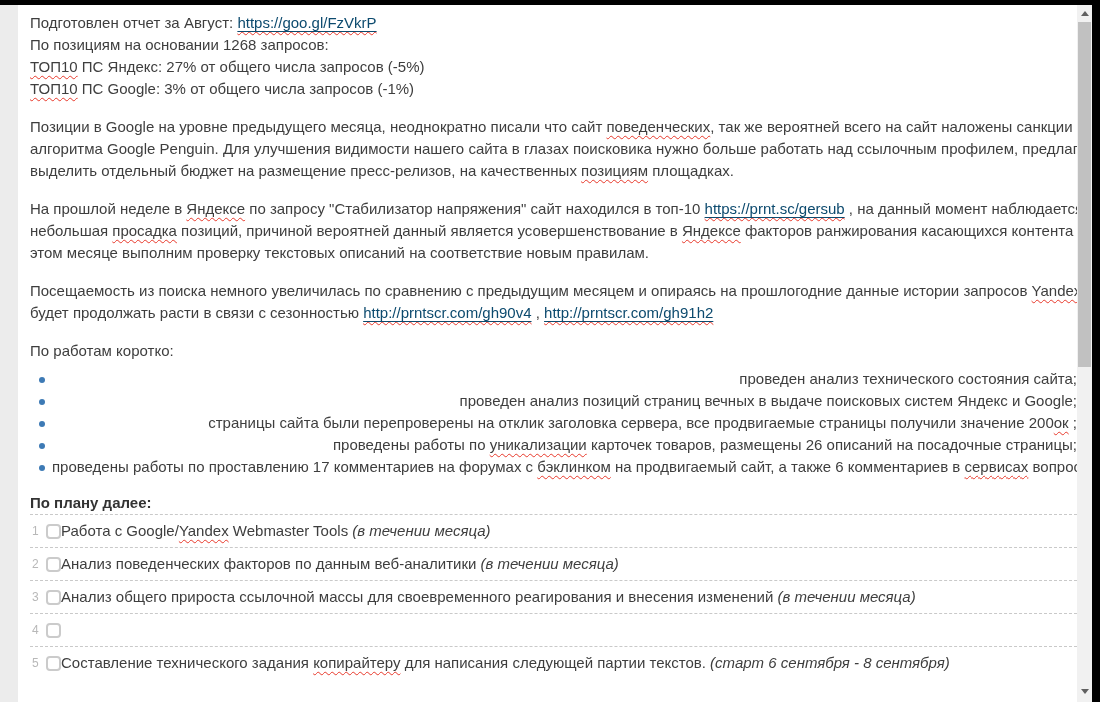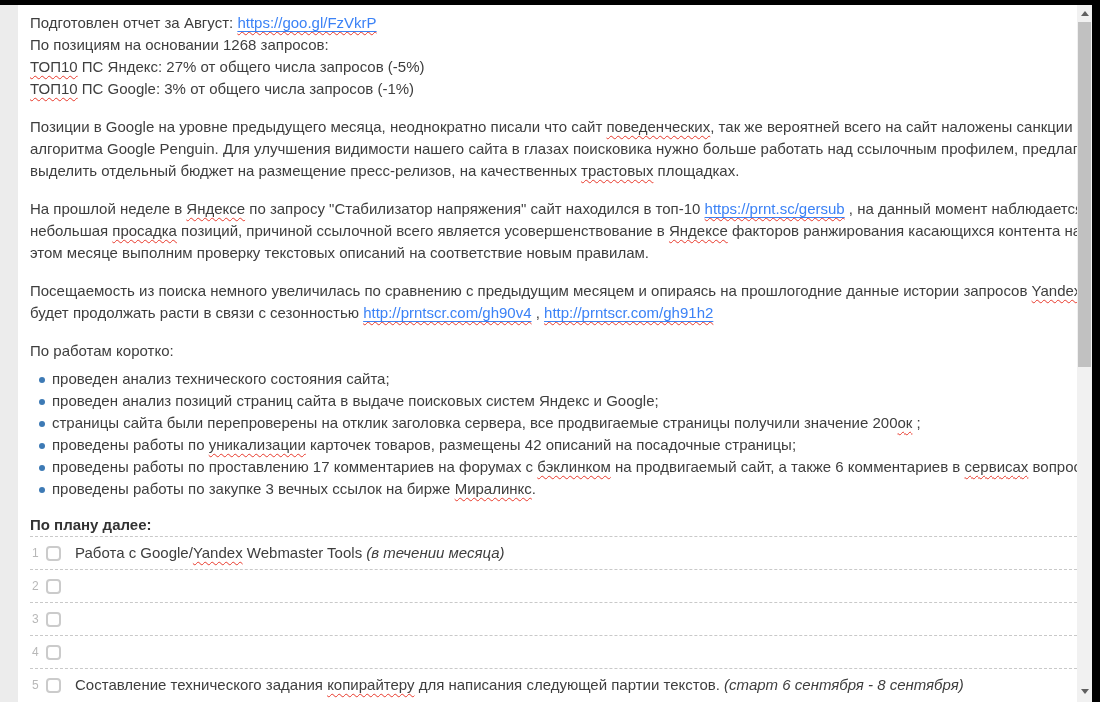--- a/index.html
+++ b/index.html
@@ -23,104 +23,105 @@
   .tri-down{width:0;height:0;border-left:4px solid transparent;border-right:4px solid transparent;border-top:5px solid #606060;}
   .sb-thumb{position:absolute;left:1px;top:17px;width:13px;height:345px;background:#c1c1c1;}
   
   .content{
     position:absolute;left:18px;top:5px;right:23px;bottom:0;
     padding:7px 0 0 12px;overflow:hidden;background:#fff;
   }
   .para{margin:0 0 16px 0;}
   .tline{line-height:22px;min-height:22px;white-space:nowrap;}
   .works-heading{line-height:22px;margin:0 12px 6px 0;}
-  a.link{color:#3b82f6;text-decoration:underline;cursor:pointer;}
+  a.link{color:#0c4a6e;text-decoration:underline;cursor:pointer;}
   .miss{
     text-decoration-line:underline;
     text-decoration-style:wavy;
     text-decoration-color:#e8392b;
     text-decoration-thickness:1px;
     text-underline-offset:3px;
   }
   .ital{font-style:italic;}
   ul.bullets{list-style:none;margin:0 0 14px 0;padding:0;}
   ul.bullets li{
-    position:relative;padding-left:22px;line-height:22px;white-space:nowrap;
+    position:relative;padding-left:22px;line-height:22px;white-space:nowrap;text-align:right;
   }
   ul.bullets li::before{
     content:"";position:absolute;left:9px;top:9px;width:6px;height:6px;border-radius:50%;
     background:#3d7ab5;
   }
   .plan-heading{font-weight:bold;color:#333;line-height:22px;margin:8px 0 0 0;}
   .checklist{width:100%;}
   .task-row{
     display:flex;align-items:center;
     border-top:1px dashed #c9c9c9;
     padding:8px 0 8px 2px;height:16px;white-space:nowrap;
   }
   .task-num{color:#b8b8b8;font-size:12px;width:13px;flex:0 0 13px;text-align:left;}
   .task-check{
     flex:0 0 15px;width:15px;height:15px;margin-left:1px;
     border:2px solid #cbcbcb;border-radius:4px;background:#fff;cursor:pointer;box-sizing:border-box;
   }
-  .task-label{margin-left:14px;line-height:16px;}
+  .task-label{line-height:16px;}
 </style>
 </head>
 <body>
 
 <div class="top-edge"></div>
 <div class="corner-nub"></div>
 <div class="left-gutter"></div>
 
 <div class="content">
   <div id="paragraphs">
       <div class="para">
         <div class="tline"><span class="plain">Подготовлен отчет за Август: </span><span class="miss"><a class="link" href="#">https://goo.gl/FzVkrP</a></span></div>
         <div class="tline"><span class="plain">По позициям на основании 1268 запросов:</span></div>
         <div class="tline"><span class="miss">ТОП10</span><span class="plain"> ПС Яндекс: 27% от общего числа запросов (-5%)</span></div>
         <div class="tline"><span class="miss">ТОП10</span><span class="plain"> ПС Google: 3% от общего числа запросов (-1%)</span></div>
       </div>
       <div class="para">
         <div class="tline"><span class="plain">Позиции в Google на уровне предыдущего месяца, неоднократно писали что сайт </span><span class="miss">поведенческих</span><span class="plain">, так же вероятней всего на сайт наложены санкции в виде</span></div>
         <div class="tline"><span class="plain">алгоритма Google Penguin. Для улучшения видимости нашего сайта в глазах поисковика нужно больше работать над ссылочным профилем, предлагаем</span></div>
-        <div class="tline"><span class="plain">выделить отдельный бюджет на размещение пресс-релизов, на качественных </span><span class="miss">трастовых</span><span class="plain"> площадках.</span></div>
+        <div class="tline"><span class="plain">выделить отдельный бюджет на размещение пресс-релизов, на качественных </span><span class="miss">позициям</span><span class="plain"> площадках.</span></div>
       </div>
       <div class="para">
         <div class="tline"><span class="plain">На прошлой неделе в </span><span class="miss">Яндексе</span><span class="plain"> по запросу "Стабилизатор напряжения" сайт находился в топ-10 </span><span class="miss"><a class="link" href="#">https://prnt.sc/gersub</a></span><span class="plain"> , на данный момент наблюдается</span></div>
-        <div class="tline"><span class="plain">небольшая </span><span class="miss">просадка</span><span class="plain"> позиций, причиной ссылочной всего является усовершенствование в </span><span class="miss">Яндексе</span><span class="plain"> факторов ранжирования касающихся контента на сайте, в</span></div>
+        <div class="tline"><span class="plain">небольшая </span><span class="miss">просадка</span><span class="plain"> позиций, причиной вероятней данный является усовершенствование в </span><span class="miss">Яндексе</span><span class="plain"> факторов ранжирования касающихся контента на сайте, в</span></div>
         <div class="tline"><span class="plain">этом месяце выполним проверку текстовых описаний на соответствие новым правилам.</span></div>
       </div>
       <div class="para">
         <div class="tline"><span class="plain">Посещаемость из поиска немного увеличилась по сравнению с предыдущим месяцем и опираясь на прошлогодние данные истории запросов </span><span class="miss">Yandex</span></div>
         <div class="tline"><span class="plain">будет продолжать расти в связи с сезонностью </span><span class="miss"><a class="link" href="#">http://prntscr.com/gh90v4</a></span><span class="plain"> , </span><span class="miss"><a class="link" href="#">http://prntscr.com/gh91h2</a></span></div>
       </div>
     </div>
   <div class="works-heading">По работам коротко:</div>
   <ul class="bullets" id="bullets">
       <li><span class="plain">проведен анализ технического состояния сайта;</span></li>
-      <li><span class="plain">проведен анализ позиций страниц сайта в выдаче поисковых систем Яндекс и Google;</span></li>
+      <li><span class="plain">проведен анализ позиций страниц вечных в выдаче поисковых систем Яндекс и Google;</span></li>
       <li><span class="plain">страницы сайта были перепроверены на отклик заголовка сервера, все продвигаемые страницы получили значение 200</span><span class="miss">ок</span><span class="plain"> ;</span></li>
-      <li><span class="plain">проведены работы по </span><span class="miss">уникализации</span><span class="plain"> карточек товаров, размещены 42 описаний на посадочные страницы;</span></li>
+      <li><span class="plain">проведены работы по </span><span class="miss">уникализации</span><span class="plain"> карточек товаров, размещены 26 описаний на посадочные страницы;</span></li>
       <li><span class="plain">проведены работы по проставлению 17 комментариев на форумах с </span><span class="miss">бэклинком</span><span class="plain"> на продвигаемый сайт, а также 6 комментариев в </span><span class="miss">сервисах</span><span class="plain"> вопрос-ответ;</span></li>
-      <li><span class="plain">проведены работы по закупке 3 вечных ссылок на бирже </span><span class="miss">Миралинкс</span><span class="plain">.</span></li>
     </ul>
   <div class="plan-heading">По плану далее:</div>
   <div class="checklist" id="checklist">
       <div class="task-row">
         <span class="task-num">1</span>
         <span class="task-check"></span>
         <span class="task-label"><span class="plain">Работа с  Google/</span><span class="miss">Yandex</span><span class="plain"> Webmaster Tools </span><span class="ital">(в течении месяца)</span></span>
       </div>
       <div class="task-row">
         <span class="task-num">2</span>
         <span class="task-check"></span>
+        <span class="task-label"><span class="plain">Анализ поведенческих факторов по данным веб-аналитики </span><span class="ital">(в течении месяца)</span></span>
       </div>
       <div class="task-row">
         <span class="task-num">3</span>
         <span class="task-check"></span>
+        <span class="task-label"><span class="plain">Анализ общего прироста ссылочной массы для своевременного реагирования и внесения изменений </span><span class="ital">(в течении месяца)</span></span>
       </div>
       <div class="task-row">
         <span class="task-num">4</span>
         <span class="task-check"></span>
       </div>
       <div class="task-row">
         <span class="task-num">5</span>
         <span class="task-check"></span>
         <span class="task-label"><span class="plain">Составление технического задания </span><span class="miss">копирайтеру</span><span class="plain"> для написания следующей партии текстов. </span><span class="ital">(старт 6 сентября - 8 сентября)</span></span>
       </div>

